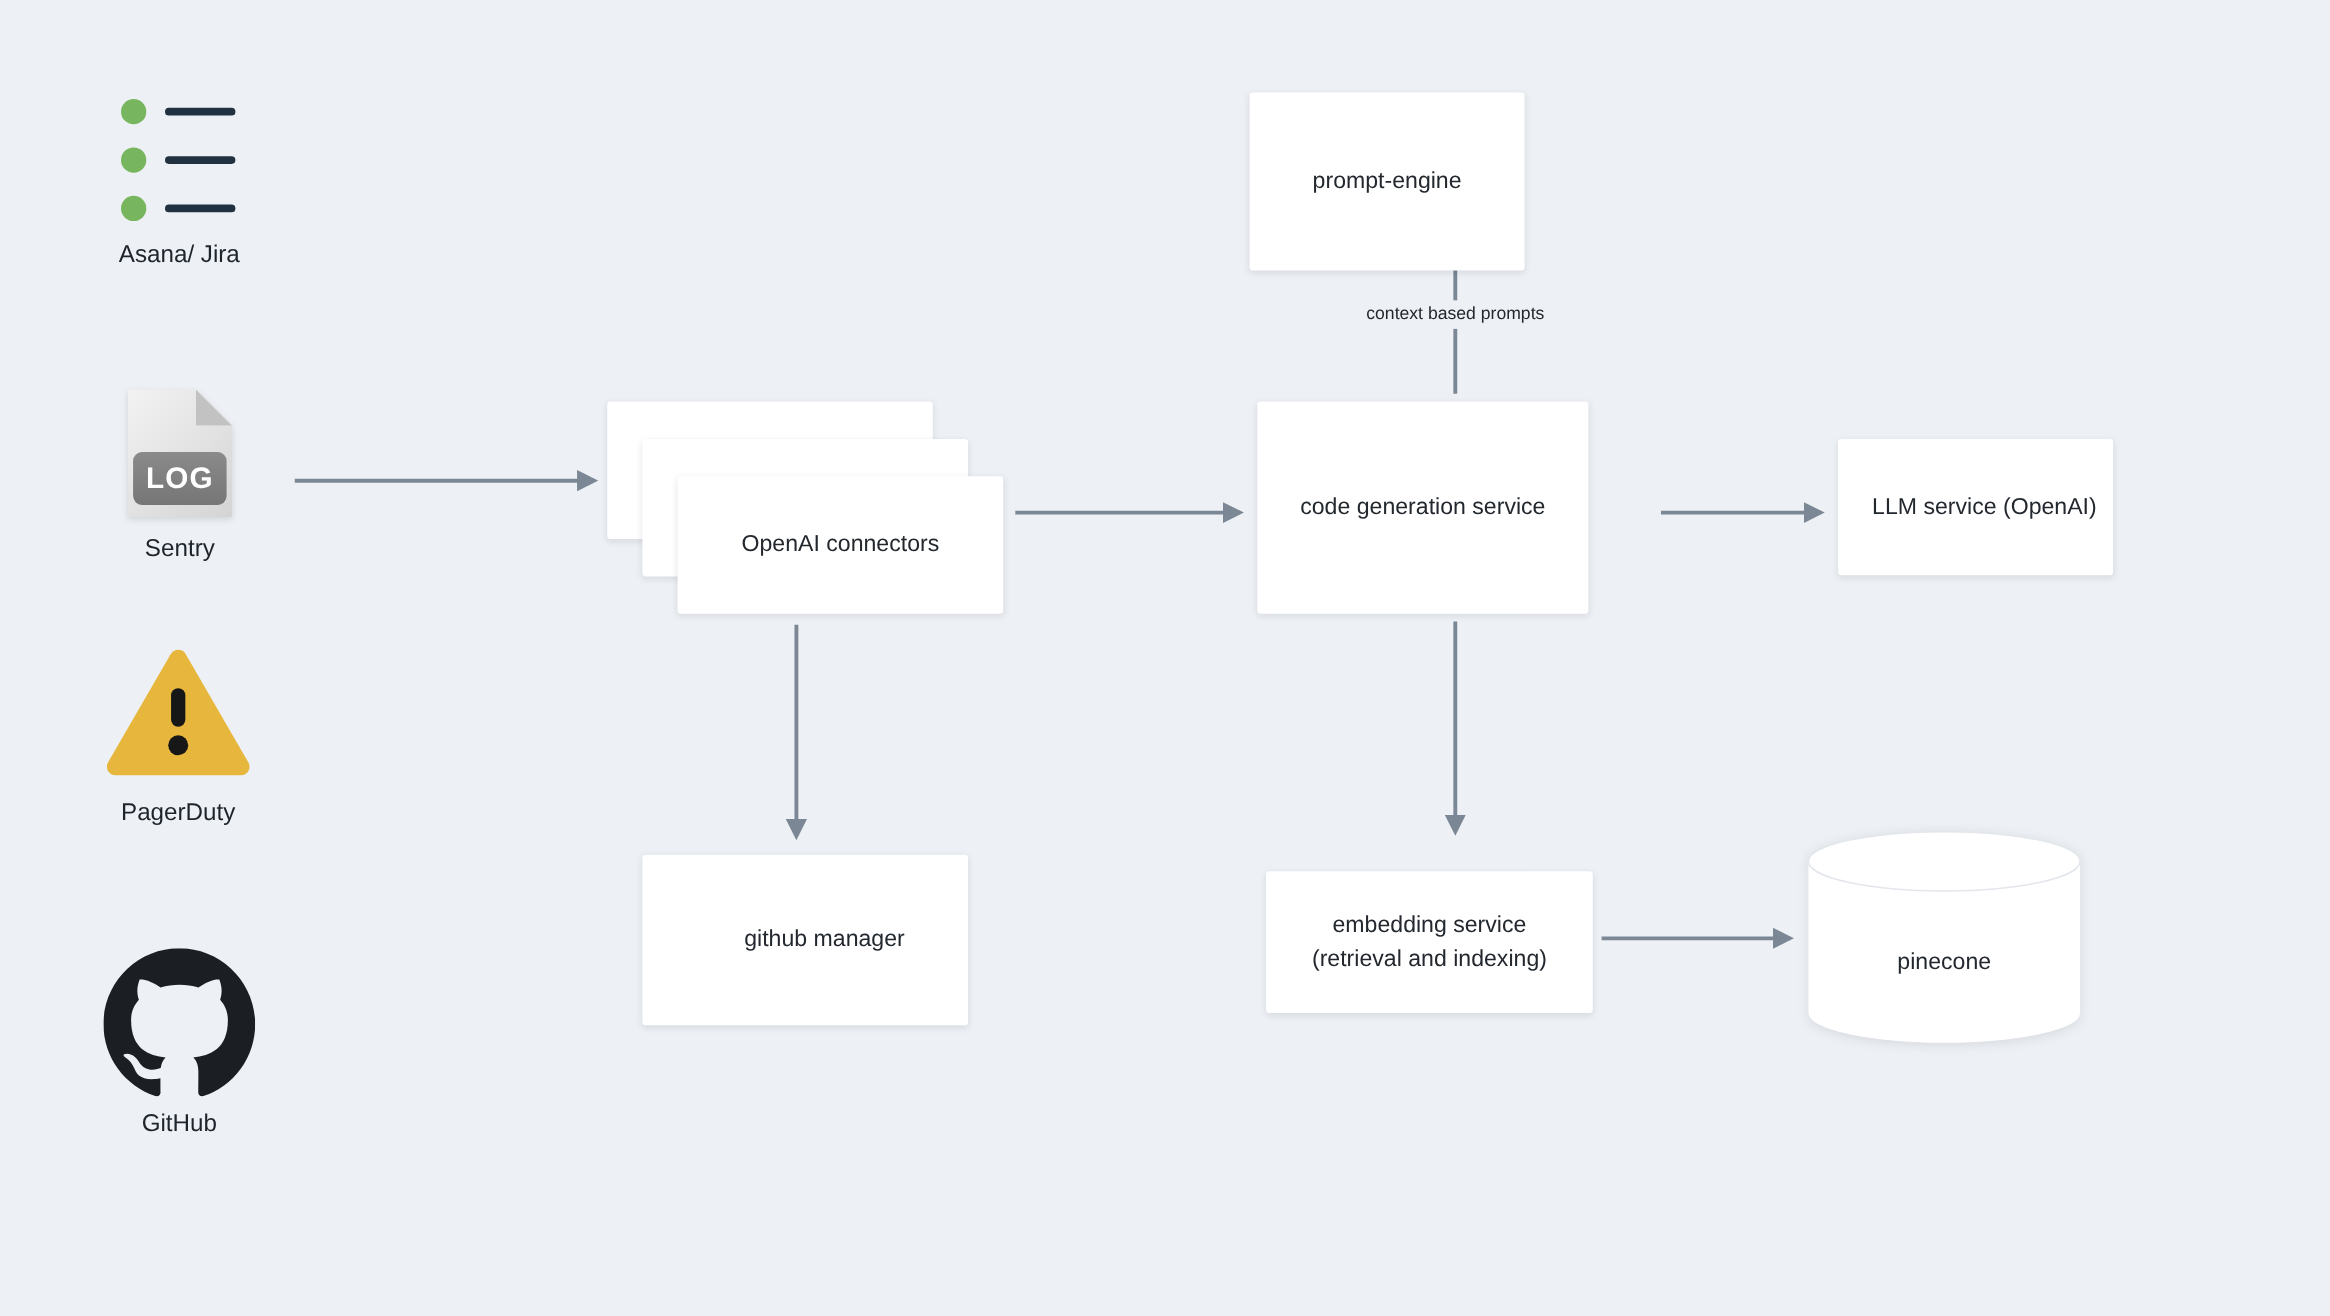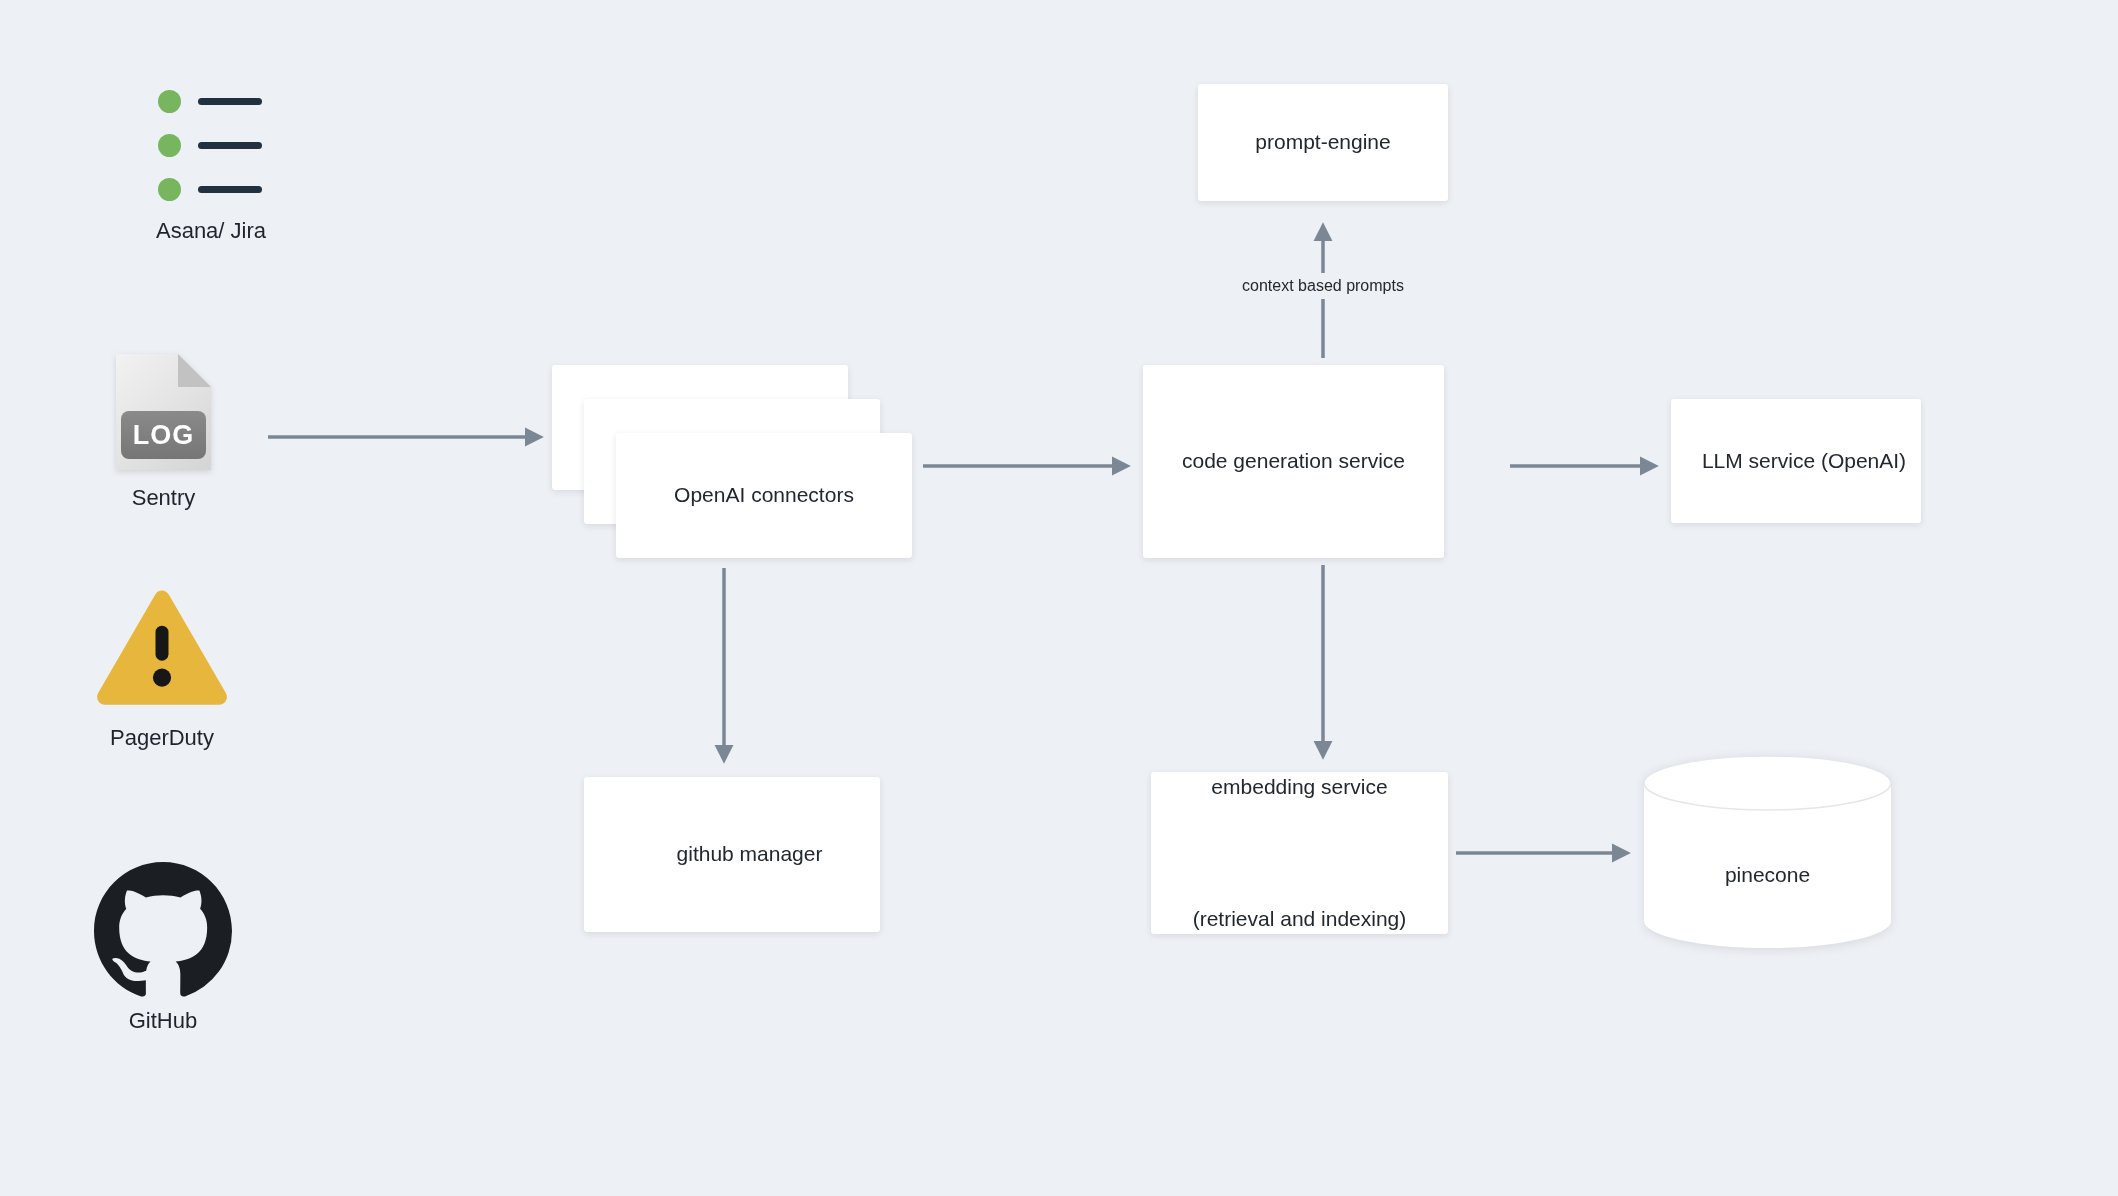--- a/index.html
+++ b/index.html
@@ -85,21 +85,21 @@
     </defs>
     <line class="edge" x1="268" y1="437" x2="540" y2="437" marker-end="url(#arrow)"></line>
     <line class="edge" x1="923" y1="466" x2="1127" y2="466" marker-end="url(#arrow)"></line>
     <line class="edge" x1="724" y1="568" x2="724" y2="760" marker-end="url(#arrow)"></line>
     <line class="edge" x1="1323" y1="358" x2="1323" y2="226" marker-end="url(#arrow)"></line>
     <line class="edge" x1="1510" y1="466" x2="1655" y2="466" marker-end="url(#arrow)"></line>
     <line class="edge" x1="1323" y1="565" x2="1323" y2="756" marker-end="url(#arrow)"></line>
     <line class="edge" x1="1456" y1="853" x2="1627" y2="853" marker-end="url(#arrow)"></line>
   </svg>
 
-  <div class="source" style="left:100px;top:90px;width:126px;margin-left:48px;">
+  <div class="source" style="left:100px;top:90px;width:126px;">
     <div class="tasklist">
       <div class="task-row">
           <span class="task-dot"></span>
           <span class="task-line"></span>
         </div>
       <div class="task-row">
           <span class="task-dot"></span>
           <span class="task-line"></span>
         </div>
       <div class="task-row">
@@ -142,31 +142,31 @@
   </div>
 
   <div class="node" style="left:584px;top:777px;width:296px;height:155px;padding-left:35px;">
     <span>github manager</span>
   </div>
 
   <div class="node" style="left:1143px;top:365px;width:301px;height:193px;">
     <span>code generation service</span>
   </div>
 
-  <div class="node" style="left:1198px;top:84px;width:250px;height:117px;">
+  <div class="node" style="left:1136px;top:84px;width:250px;height:162px;">
     <span>prompt-engine</span>
   </div>
 
   <div class="edge-label" style="left:1323px;top:286px;">context based prompts</div>
 
   <div class="node" style="left:1671px;top:399px;width:250px;height:124px;padding-left:16px;">
     <span>LLM service (OpenAI)</span>
   </div>
 
-  <div class="node" style="left:1151px;top:772px;width:297px;height:162px;justify-content:space-between;">
+  <div class="node" style="left:1151px;top:792px;width:297px;height:129px;">
     <span>embedding service</span>
     <span>(retrieval and indexing)</span>
   </div>
 
   <div class="cyl" style="left:1643px;top:755px;width:249px;height:198px;">
     <svg width="249" height="198" viewBox="0 0 249 198">
       <path d="M1 28 L1 166 A123.5 27 0 0 0 248 166 L248 28 Z" fill="#ffffff"></path>
       <ellipse cx="124.5" cy="28" rx="123.5" ry="27" fill="#ffffff" stroke="#e3e7eb" stroke-width="1.5"></ellipse>
     </svg>
     <div class="cyl-label">pinecone</div>

